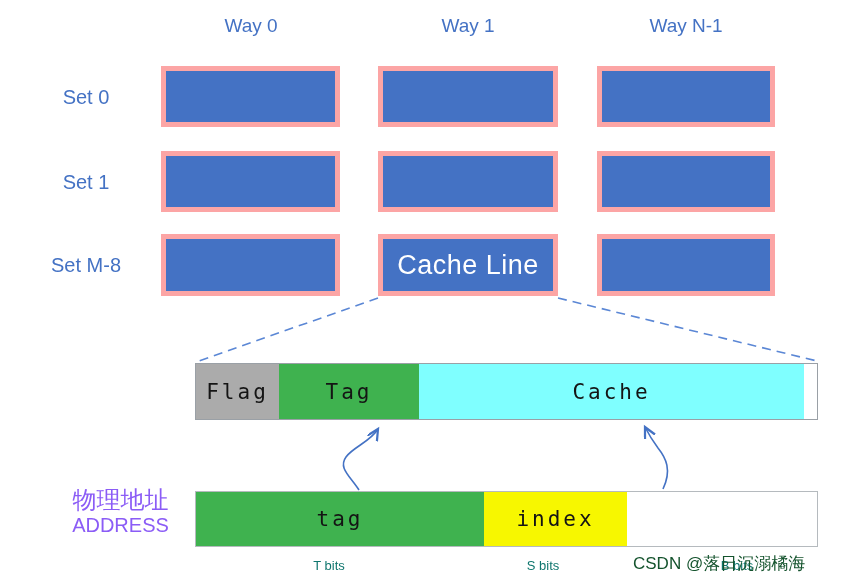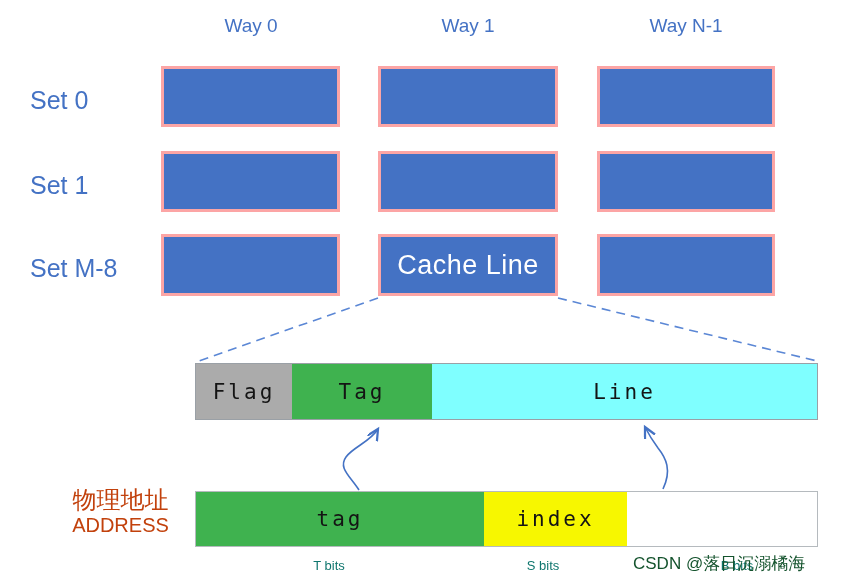--- a/index.html
+++ b/index.html
@@ -9,62 +9,62 @@
     background:#ffffff;
     overflow:hidden;
     font-family:"Liberation Sans", sans-serif;
   }
   .way-header{
     position:absolute;top:15px;height:24px;
     transform:translateX(-50%);
     color:#4472C4;font-size:19px;font-weight:400;white-space:nowrap;
   }
   .set-label{
-    position:absolute;left:30px;width:112px;text-align:left;
-    color:#4472C4;font-size:25px;white-space:nowrap;
+    position:absolute;left:30px;width:112px;text-align:center;
+    color:#4472C4;font-size:20px;white-space:nowrap;
   }
   .cache-cell{
     position:absolute;
     background:#4472C4;
-    border:3px solid #fca5a5;
+    border:5px solid #fca5a5;
     box-sizing:border-box;
     display:flex;align-items:center;justify-content:center;
   }
   .cache-line-text{
     color:#ffffff;font-size:27px;letter-spacing:0.5px;white-space:nowrap;
   }
   .bar{
     position:absolute;left:195px;width:623px;
     box-sizing:border-box;
     display:flex;
   }
   #cacheline-bar{top:363px;height:57px;border:1px solid #9aa0a6;}
   #address-bar{top:491px;height:56px;border:1px solid #b5babe;}
   .bar-seg{
     height:100%;
     display:flex;align-items:center;justify-content:center;
     font-family:"DejaVu Sans Mono", monospace;
     font-size:21px;letter-spacing:3px;color:#141414;
     box-sizing:border-box;
   }
-  .seg-flag{width:96px;background:#ABABAB;}
+  .seg-flag{width:83px;background:#ABABAB;}
   .seg-tag{width:140px;background:#3FB24F;}
   .seg-data{width:385px;background:#7FFFFF;}
   .seg-atag{width:288px;background:#3FB24F;}
   .seg-index{width:143px;background:#F7F700;}
   .seg-offset{width:192px;background:#7FFFFF;}
   .bits-label{
     position:absolute;top:558px;
     transform:translateX(-50%);
     color:#0f766e;font-size:13px;white-space:nowrap;
     z-index:2;
   }
   #address-title{
     position:absolute;left:30px;top:487px;width:181px;
-    text-align:center;color:#c2410c;line-height:1.12;
+    text-align:center;color:#8b5cf6;line-height:1.12;
   }
   #address-title .cn{font-size:24px;font-family:"DejaVu Sans", sans-serif;}
   #address-title .en{font-size:20px;}
   #connector-layer{
     position:absolute;left:0;top:0;z-index:3;pointer-events:none;
   }
   #watermark{
     position:absolute;left:633px;top:552px;z-index:5;
     color:#14532d;font-size:17px;white-space:nowrap;
     font-family:"Liberation Sans","DejaVu Sans",sans-serif;
@@ -93,21 +93,21 @@
 
   <div class="cache-cell" style="left:161px;top:234px;width:179px;height:62px"></div>
   <div class="cache-cell" style="left:378px;top:234px;width:180px;height:62px">
     <span class="cache-line-text">Cache Line</span>
   </div>
   <div class="cache-cell" style="left:597px;top:234px;width:178px;height:62px"></div>
 
   <div class="bar" id="cacheline-bar">
     <div class="bar-seg seg-flag">Flag</div>
     <div class="bar-seg seg-tag">Tag</div>
-    <div class="bar-seg seg-data">Line</div>
+    <div class="bar-seg seg-data">Cache</div>
   </div>
 
   <div class="bar" id="address-bar">
     <div class="bar-seg seg-atag">tag</div>
     <div class="bar-seg seg-index">index</div>
   </div>
 
   <div class="bits-label" style="left:329px">T bits</div>
   <div class="bits-label" style="left:543px">S bits</div>
   <div class="bits-label" style="left:737px">B bits</div>

